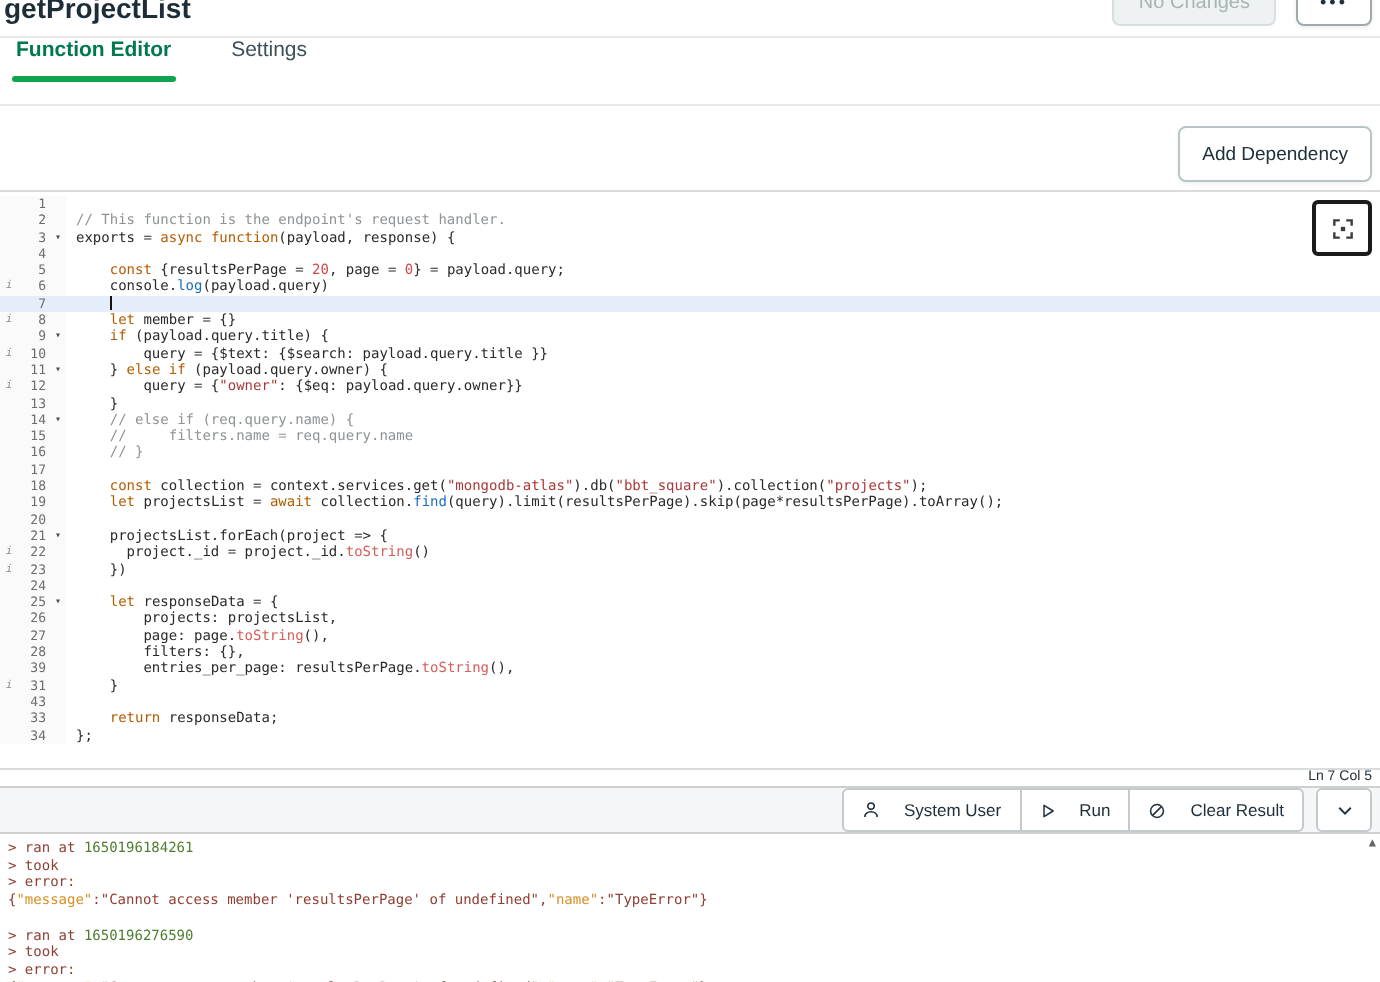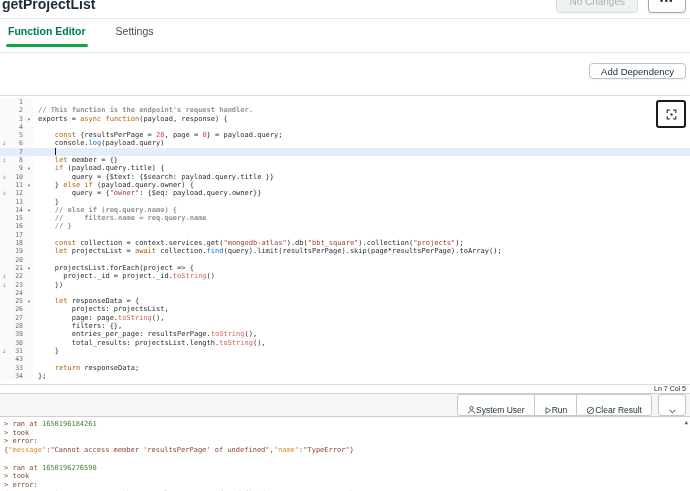--- a/index.html
+++ b/index.html
@@ -10,68 +10,68 @@
   
   .hdr { height:19px; border-bottom:1px solid #E7E9EB; position:relative; }
   .hdr h1 { position:absolute; left:2px; top:-4px; font-size:14px; font-weight:700; color:#1C2D38; }
   .hdr-actions { position:absolute; right:4px; top:-11px; display:flex; gap:10px; }
   .btn-nochanges { height:24px; padding:0 12px; font-size:10px; background:#EFF2F2;
                    border:1px solid #D8DEDE; border-radius:4px; color:#A8B4B6; font-family:inherit; }
   .btn-more { height:24px; width:38px; background:#fff; border:1px solid #9FA9AD; border-radius:4px;
               font-size:9px; letter-spacing:1.5px; color:#21313C; box-shadow:0 1px 2px rgba(0,0,0,.08); }
 
   
-  .tabbar { height:34px; border-bottom:1px solid #E7E9EB; display:flex; align-items:center;
+  .tabbar { height:34px; border-bottom:1px solid #E7E9EB; display:flex; align-items:flex-start;
             padding-left:8px; gap:30px; }
   .tab { padding-bottom:9px; font-size:10.5px; color:#3D4F58; position:relative; cursor:pointer; }
   .tab.active { color:#007A4D; font-weight:700; }
   .tab.active::after { content:""; position:absolute; left:-2px; right:-2px; bottom:-1px;
                        height:3px; background:#12A34F; border-radius:2px; }
 
   
   .deprow { height:42px; position:relative; }
-  .btn-adddep { position:absolute; right:4px; top:10px; height:16px; padding:0 11px; font-size:9.5px;
+  .btn-adddep { position:absolute; right:4px; top:10px; height:28px; padding:0 11px; font-size:9.5px;
                 background:#fff; border:1px solid #B8C4C8; border-radius:4px; color:#21313C;
                 box-shadow:0 1px 2px rgba(0,0,0,.06); font-family:inherit; }
 
   
   .editor { height:290px; border-top:1px solid #D8DCDE; border-bottom:1px solid #D8DCDE;
             position:relative; overflow:hidden; background:#fff;
             font-family:"DejaVu Sans Mono", monospace; font-size:7px; line-height:8.3px;
             padding-top:2px; }
   .code-row { display:flex; height:8.3px; }
   .gutter { flex:0 0 33px; display:flex; background:#FAFAFA; color:#6E6E6E; }
   .lint { width:9px; text-align:center; font-size:5.5px; color:#8a8f93; font-style:italic; }
   .lnum { flex:1; text-align:right; font-size:6.5px; padding-right:2px; }
   .fold { width:8px; font-size:5px; color:#4c4c4c; line-height:8.3px; text-align:center; cursor:pointer; }
   .codetext { white-space:pre; padding-left:5px; color:#2A2A2A; }
   .code-row.active { background:#E3EEFA; }
   .code-row.active .gutter { background:transparent; }
   .cursor { display:inline-block; width:1px; height:7px; background:#111; vertical-align:text-top; }
-  .c-com { color:#8F9396;font-weight:bold; } .c-kw { color:#B45C00;text-align:center; } .c-str { color:#A93838; }
+  .c-com { color:#8F9396; } .c-kw { color:#B45C00;text-align:center; } .c-str { color:#A93838; }
   .c-num { color:#D04848; } .c-fnb { color:#1A6EC0; } .c-fnr { color:#D4605A;text-align:center; }
   .expand-btn { position:absolute; top:4px; right:4px; width:30px; height:28px; background:#fff;
                 border:2px solid #1B1B1B; border-radius:3px; display:flex; align-items:center;
                 justify-content:center; cursor:pointer; }
 
   
   .statusrow { height:8px; text-align:right; padding-right:4px; font-size:7px; color:#21313C;
                line-height:8px; }
 
   
   .ctoolbar { height:24px; background:#F5F6F7; border-top:1px solid #CFCFCF; border-bottom:1px solid #CFCFCF;
               display:flex; align-items:center; position:relative; }
   .ctabs { display:flex; margin-left:8px; height:24px; margin-top:-1px; }
   .ctab { padding:0 11px; font-size:8.5px; color:#3D4F58; display:flex; align-items:center;
           border:1px solid #C9CFD1; background:transparent; cursor:pointer; }
   .ctab.selected { background:#fff; border-bottom:1px solid #fff; margin-left:-1px; height:25px;
                    z-index:2; color:#21313C; }
   .btn-group { margin-left:auto; display:flex; align-items:center; margin-right:4px; }
-  .tbtn { height:22px; background:#fff; border:1px solid #C2CACC; display:flex; align-items:flex-end;
-          gap:0; padding:0 9px; font-size:8.5px; color:#21313C; margin-left:-1px; font-family:inherit;
+  .tbtn { height:22px; background:#fff; border:1px solid #C2CACC; display:flex; align-items:center;
+          gap:12px; padding:0 9px; font-size:8.5px; color:#21313C; margin-left:-1px; font-family:inherit;
           cursor:pointer; }
   .tbtn.gfirst { border-radius:3px 0 0 3px; margin-left:0; }
   .tbtn.glast { border-radius:0 3px 3px 0; }
   .tbtn.chev { margin-left:6px; border-radius:3px; width:28px; justify-content:center; }
   .tbtn svg { flex:0 0 auto; }
 
   
   .cout { height:74px; padding:3px 4px; font-family:"DejaVu Sans Mono", monospace; font-size:7px;
           line-height:8.7px; overflow:hidden; position:relative; background:#fff; }
   .cline { white-space:pre; }
@@ -326,28 +326,20 @@
           </div>
           <div class="codetext"><span>        filters: {},</span></div>
         </div>
         <div class="code-row">
           <div class="gutter">
             <span class="lint"></span>
             <span class="lnum">39</span>
             <span class="fold"></span>
           </div>
           <div class="codetext"><span>        entries_per_page: resultsPerPage.</span><span class="c-fnr">toString</span><span>(),</span></div>
-        </div>
-        <div class="code-row">
-          <div class="gutter">
-            <span class="lint"></span>
-            <span class="lnum">30</span>
-            <span class="fold"></span>
-          </div>
-          <div class="codetext"><span>        total_results: projectsList.length.</span><span class="c-fnr">toString</span><span>(),</span></div>
         </div>
         <div class="code-row">
           <div class="gutter">
             <span class="lint">i</span>
             <span class="lnum">31</span>
             <span class="fold"></span>
           </div>
           <div class="codetext"><span>    }</span></div>
         </div>
         <div class="code-row">

